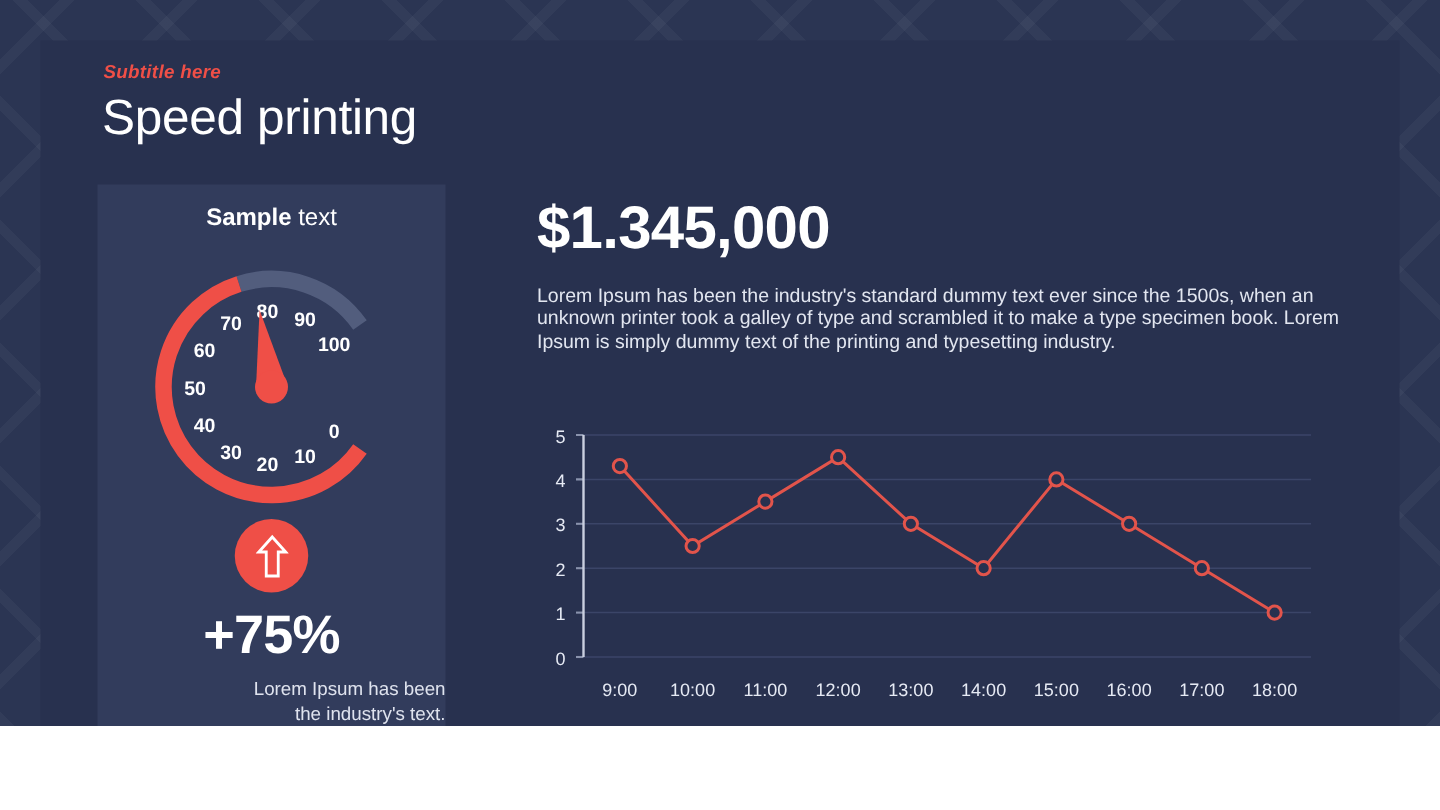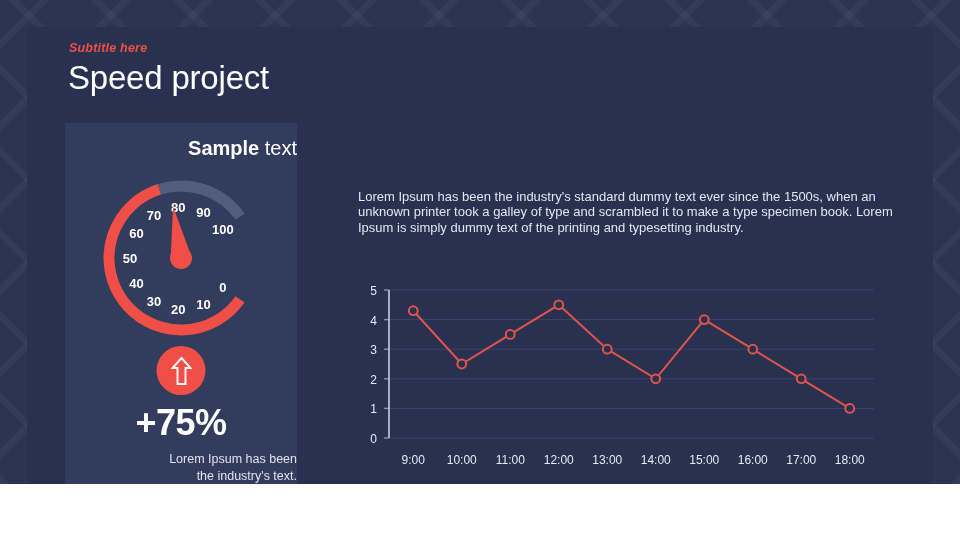--- a/index.html
+++ b/index.html
@@ -52,21 +52,21 @@
 
   
   #kpi-card {
     position: absolute;
     left: 65px; top: 123px;
     width: 232px; height: 367px;
     background-color: #323c5c;
   }
   #card-title {
     position: absolute; top: 14px; left: 0; width: 100%;
-    text-align: right; font-size: 20px; color: #ffffff;
+    text-align: center; font-size: 16px; color: #ffffff;
   }
   #card-title .strong { font-weight: 700; }
   #card-title .light  { font-weight: 400; }
 
   #gauge-wrap {
     position: absolute; left: 50%; top: 45px;
     transform: translateX(-50%);
     width: 180px; height: 180px;
   }
   #gauge-wrap svg { display: block; }
@@ -121,21 +121,21 @@
 <body>
 
 <div id="slide">
 
   <div id="bg-pattern"></div>
 
   <div id="main-panel"></div>
 
   <div id="subtitle">Subtitle here</div>
   <div id="page-title">
-    <span class="strong">Speed</span><span class="light"> project</span>
+    <span class="strong">Speed</span><span class="light"> printing</span>
   </div>
 
   <div id="kpi-card">
 
     <div id="card-title">
       <span class="strong">Sample</span><span class="light"> text</span>
     </div>
 
     <div id="gauge-wrap">
       <svg width="180" height="180" viewBox="0 0 180 180">
@@ -169,20 +169,21 @@
     </div>
 
     <div id="kpi-value">+75%</div>
 
     <div id="kpi-caption">
       <span>Lorem Ipsum has been</span><br>
       <span>the industry's text.</span>
     </div>
   </div>
 
+  <div id="big-number">$1.345,000</div>
   <div id="body-copy">Lorem Ipsum has been the industry's standard dummy text ever since the 1500s, when an unknown printer took a galley of type and scrambled it to make a type specimen book. Lorem Ipsum is simply dummy text of the printing and typesetting industry.</div>
 
   <div id="chart-area">
     <svg width="528" height="195" viewBox="0 0 528 195">
       <g id="chart-grid">
           <line x1="31" x2="516" y1="161" y2="161" stroke="#3b4568" stroke-width="1"></line>
           <line x1="31" x2="516" y1="131.4" y2="131.4" stroke="#3b4568" stroke-width="1"></line>
           <line x1="31" x2="516" y1="101.8" y2="101.8" stroke="#3b4568" stroke-width="1"></line>
           <line x1="31" x2="516" y1="72.2" y2="72.2" stroke="#3b4568" stroke-width="1"></line>
           <line x1="31" x2="516" y1="42.599999999999994" y2="42.599999999999994" stroke="#3b4568" stroke-width="1"></line>

